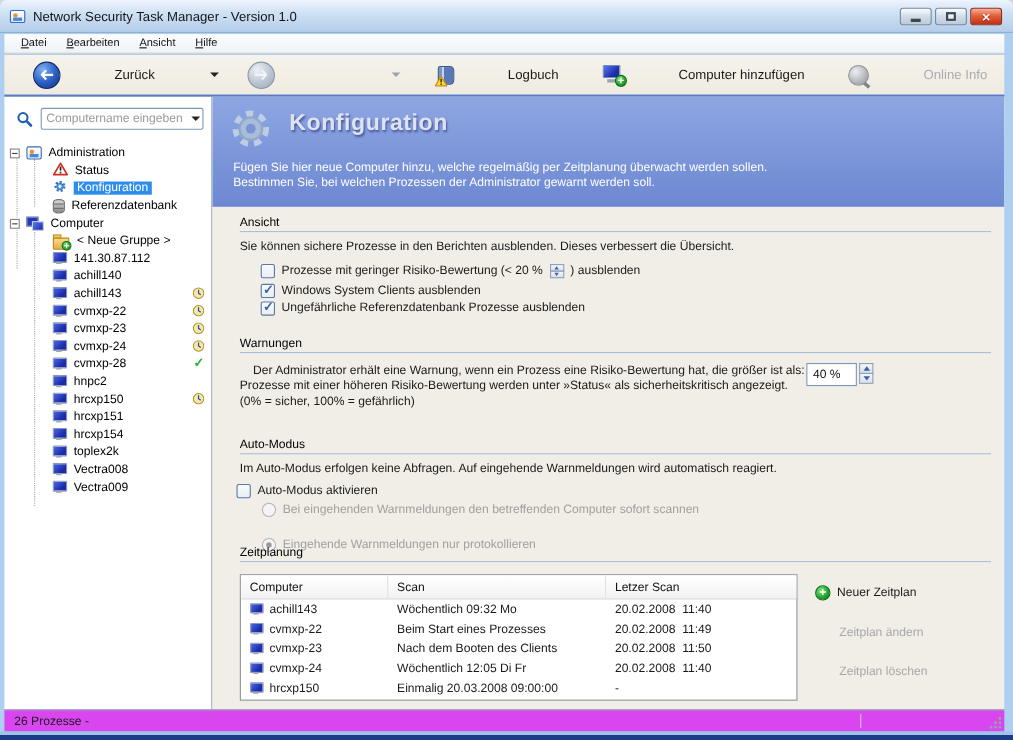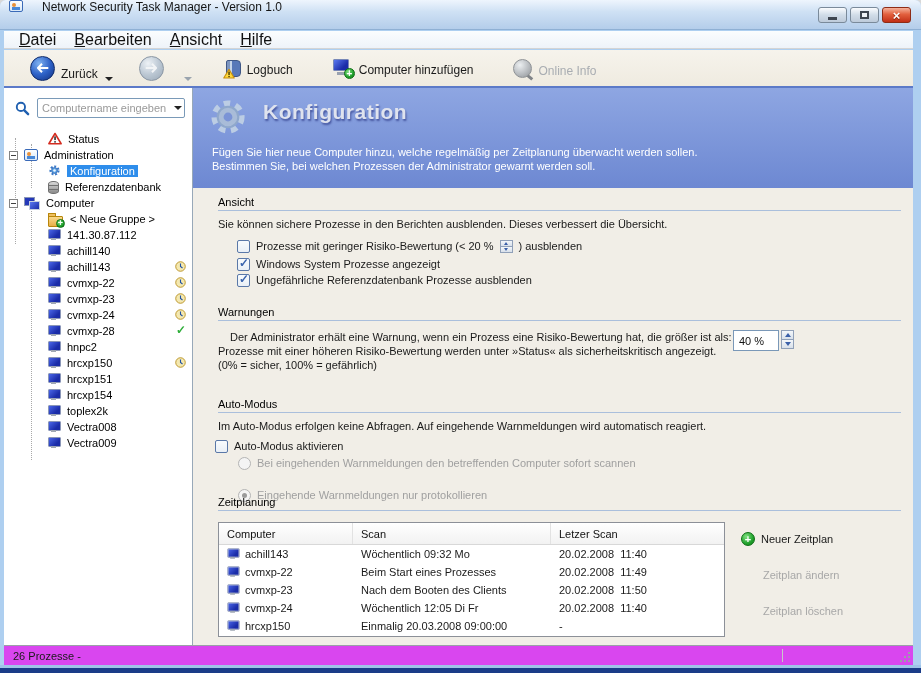--- a/index.html
+++ b/index.html
@@ -13,51 +13,51 @@
     overflow:hidden;
     font-size:11px; color:#1a1a1a;
   }
 
   
   .titlebar{
     position:absolute; top:0; left:0; right:0; height:30px;
     background:linear-gradient(#eaf3fc, #cadeف 0); 
     background:linear-gradient(#eef5fd 0%, #cfe1f4 40%, #b4cdea 100%);
     border-bottom:1px solid #8fb0d4;
-    display:flex; align-items:flex-start; padding-left:9px;gap:12px;
+    display:flex; align-items:center; padding-left:9px;
   }
   .win-title{ font-size:12px; color:#151515; margin-left:7px; }
   .win-controls{ position:absolute; right:10px; top:7px; display:flex; gap:3px; }
   .wbtn{ width:29px; height:16px; border:1px solid #7a8a9a; border-radius:3px;
     background:linear-gradient(#fafcfe, #d0dce8 50%, #becbda);
     display:flex; align-items:center; justify-content:center; cursor:default; }
   .wbtn.min i{ display:block; width:9px; height:3px; background:#3e4650; margin-top:6px; }
   .wbtn.max i{ display:block; width:9px; height:8px; border:2px solid #3e4650; background:#eef2f6; }
   .wbtn.close{ background:linear-gradient(#f5b29b, #e2603e 45%, #c22f16); border-color:#8e2c16; }
   .wbtn.close span{ color:#fff; font-weight:bold; font-size:13px; line-height:13px; text-shadow:0 1px 1px #7c1e0a; }
 
   
   .menubar{
     position:absolute; top:31px; left:4px; right:8px; height:18px;
     background:linear-gradient(#fbfdfe,#eef3f9);
     border-bottom:1px solid #d4d4d4;
     display:flex; align-items:center; padding-left:6px;
   }
-  .menu-item{ padding:1px 9px; font-size:16px; color:#111; cursor:default; }
+  .menu-item{ padding:1px 9px; font-size:10px; color:#111; cursor:default; }
   .menu-item .accel{ text-decoration:underline; }
 
   
   .toolbar{
     position:absolute; top:50px; left:4px; right:8px; height:38px;
     background:linear-gradient(#f6f3ec,#efebe0);
     border-bottom:2px solid #5c7ac8;
     display:flex; align-items:center; padding-left:26px;
     font-size:12px;
   }
-  .tb-group{ display:flex; align-items:flex-end; }
+  .tb-group{ display:flex; align-items:center;gap:43px; }
   .navcircle{ width:25px; height:25px; border-radius:50%;
     border:1px solid #0e2a6a;
     background:radial-gradient(circle at 35% 28%, #7fb2f0, #2e62c8 50%, #12307e);
     display:flex; align-items:center; justify-content:center; }
   .navcircle.disabled{ border-color:#8a96a4;
     background:radial-gradient(circle at 35% 28%, #eef2f6, #bcc8d4 50%, #9aa8b6); }
   .tb-label{ margin:0 5px 0 6px; }
   .caret{ width:0; height:0; border-left:4px solid transparent; border-right:4px solid transparent;
     border-top:4px solid #222; margin-left:2px; }
   .caret.gray{ border-top-color:#9aa4ae; }
@@ -285,34 +285,34 @@
         <span class="dd">
             <span class="caret"></span>
           </span>
       </div>
 
       <div class="tree">
         <div class="guide" style="left:11px; top:10px; height:106px;"></div>
         <div class="guide" style="left:27px; top:16px; height:44px;"></div>
         <div class="guide" style="left:27px; top:80px; height:252px;"></div>
 
-        <div class="trow lvl1">
-          <span><svg width="14" height="13" viewBox="0 0 16 14">
-                <path d="M8 1.3 L15 13 H1 Z" fill="#fff" stroke="#d42c20" stroke-width="1.8" stroke-linejoin="round"></path>
-                <rect x="7.2" y="4.6" width="1.7" height="4.2" fill="#202020"></rect>
-                <rect x="7.2" y="10" width="1.7" height="1.7" fill="#202020"></rect>
-              </svg></span>
-          <span class="tlabel">Status</span>
-        </div>
         <div class="trow lvl0">
           <span class="expander">
               <i></i>
             </span>
           <span class="admcard"></span>
           <span class="tlabel">Administration</span>
+        </div>
+        <div class="trow lvl1">
+          <span><svg width="14" height="13" viewBox="0 0 16 14">
+                <path d="M8 1.3 L15 13 H1 Z" fill="#fff" stroke="#d42c20" stroke-width="1.8" stroke-linejoin="round"></path>
+                <rect x="7.2" y="4.6" width="1.7" height="4.2" fill="#202020"></rect>
+                <rect x="7.2" y="10" width="1.7" height="1.7" fill="#202020"></rect>
+              </svg></span>
+          <span class="tlabel">Status</span>
         </div>
         <div class="trow lvl1 sel">
           <span><svg width="13" height="13" viewBox="0 0 20 20">
                 <circle cx="10" cy="10" r="6.2" fill="none" stroke="#3878c8" stroke-width="3.2" stroke-dasharray="3 2.6"></circle>
                 <circle cx="10" cy="10" r="4.6" fill="#58a0e0" stroke="#2858a8"></circle>
                 <circle cx="10" cy="10" r="2" fill="#eef6ff"></circle>
               </svg></span>
           <span class="tlabel">Konfiguration</span>
         </div>
         <div class="trow lvl1">
@@ -438,21 +438,21 @@
             <b>
               <i class="dn"></i>
             </b>
           </span>
         <span>) ausblenden</span>
       </div>
       <div class="cbrow" style="left:44px; top:168px;">
         <span class="cb">
             <span>✓</span>
           </span>
-        <span>Windows System Prozesse angezeigt</span>
+        <span>Windows System Clients ausblenden</span>
       </div>
       <div class="cbrow" style="left:44px; top:184px;">
         <span class="cb">
             <span>✓</span>
           </span>
         <span>Ungefährliche Referenzdatenbank Prozesse ausblenden</span>
       </div>
 
       <div class="shead" style="top:218px;">Warnungen</div>
       <div class="stext" style="top:243px;margin-left:12px;">Der Administrator erhält eine Warnung, wenn ein Prozess eine Risiko-Bewertung hat, die größer ist als:</div>

